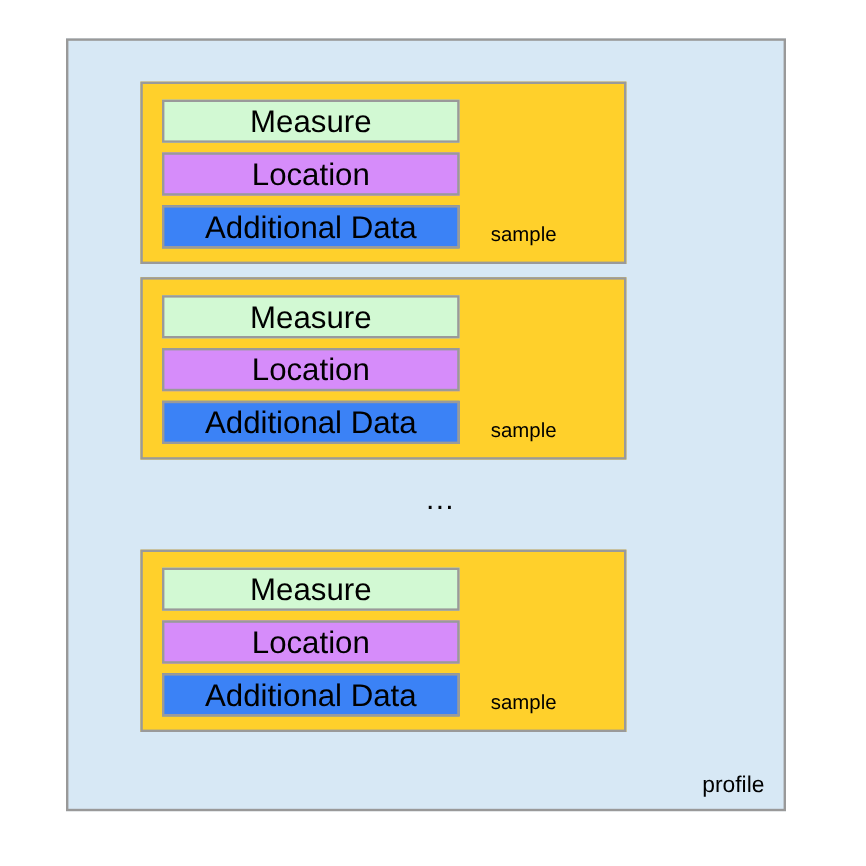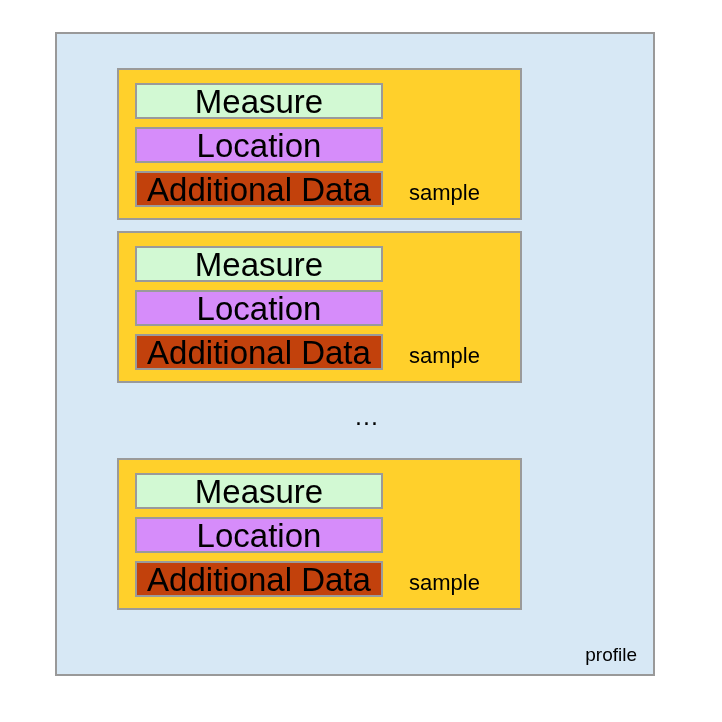--- a/index.html
+++ b/index.html
@@ -66,36 +66,36 @@
   }
 
   .field {
     box-sizing: border-box;
     width: 248px;
     height: 36px;
     border: 2px solid #9a9a9a;
     display: flex;
     align-items: center;
     justify-content: center;
-    font-size: 33px;
+    font-size: 26px;
     color: #000000;
     line-height: 1;
     white-space: nowrap;
   }
   .field + .field { margin-top: 8px; }
 
   .field.measure    { background: #d2f9d3; }
   .field.location   { background: #d68cfa; }
-  .field.additional { background: #c2410c; }
+  .field.additional { background: #3b82f6; }
 
   .sample-label {
     position: absolute;
     left: 290px;
     bottom: 14px;
-    font-size: 22px;
+    font-size: 17px;
     color: #000000;
     line-height: 1;
     white-space: nowrap;
   }
 
   
   .ellipsis {
     position: absolute;
     left: 0;
     right: 0;

